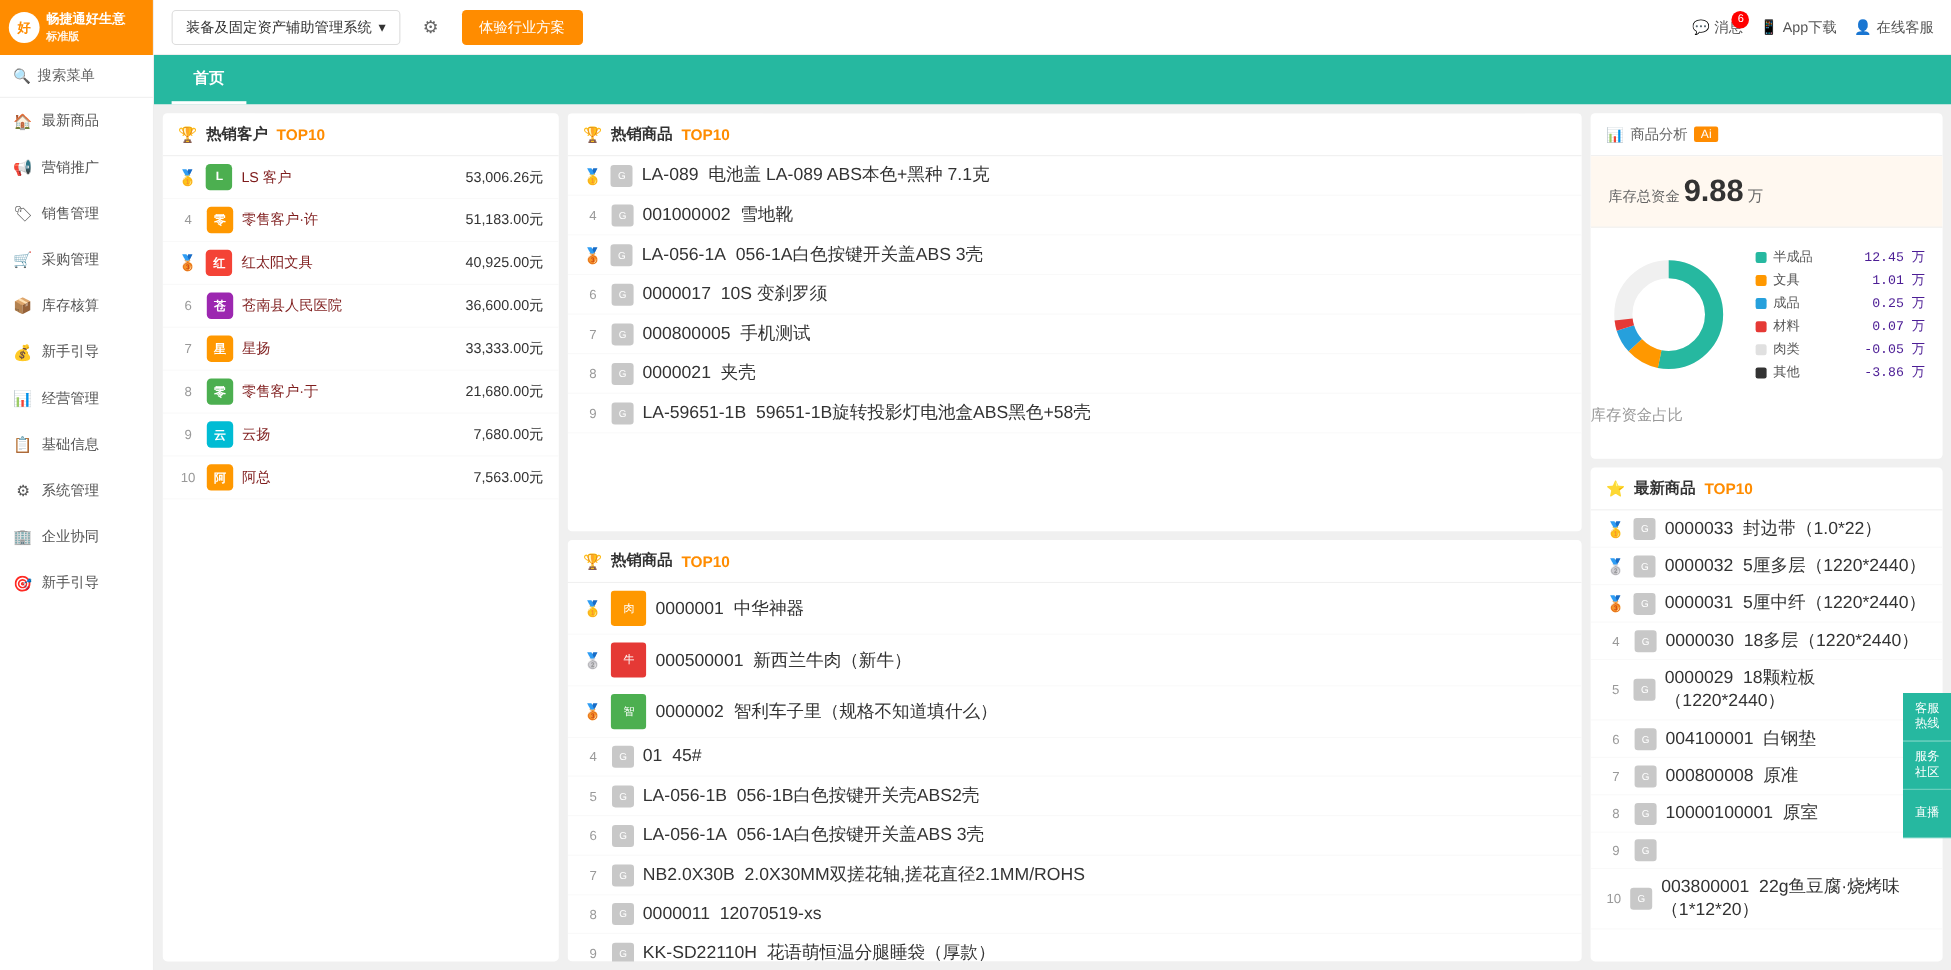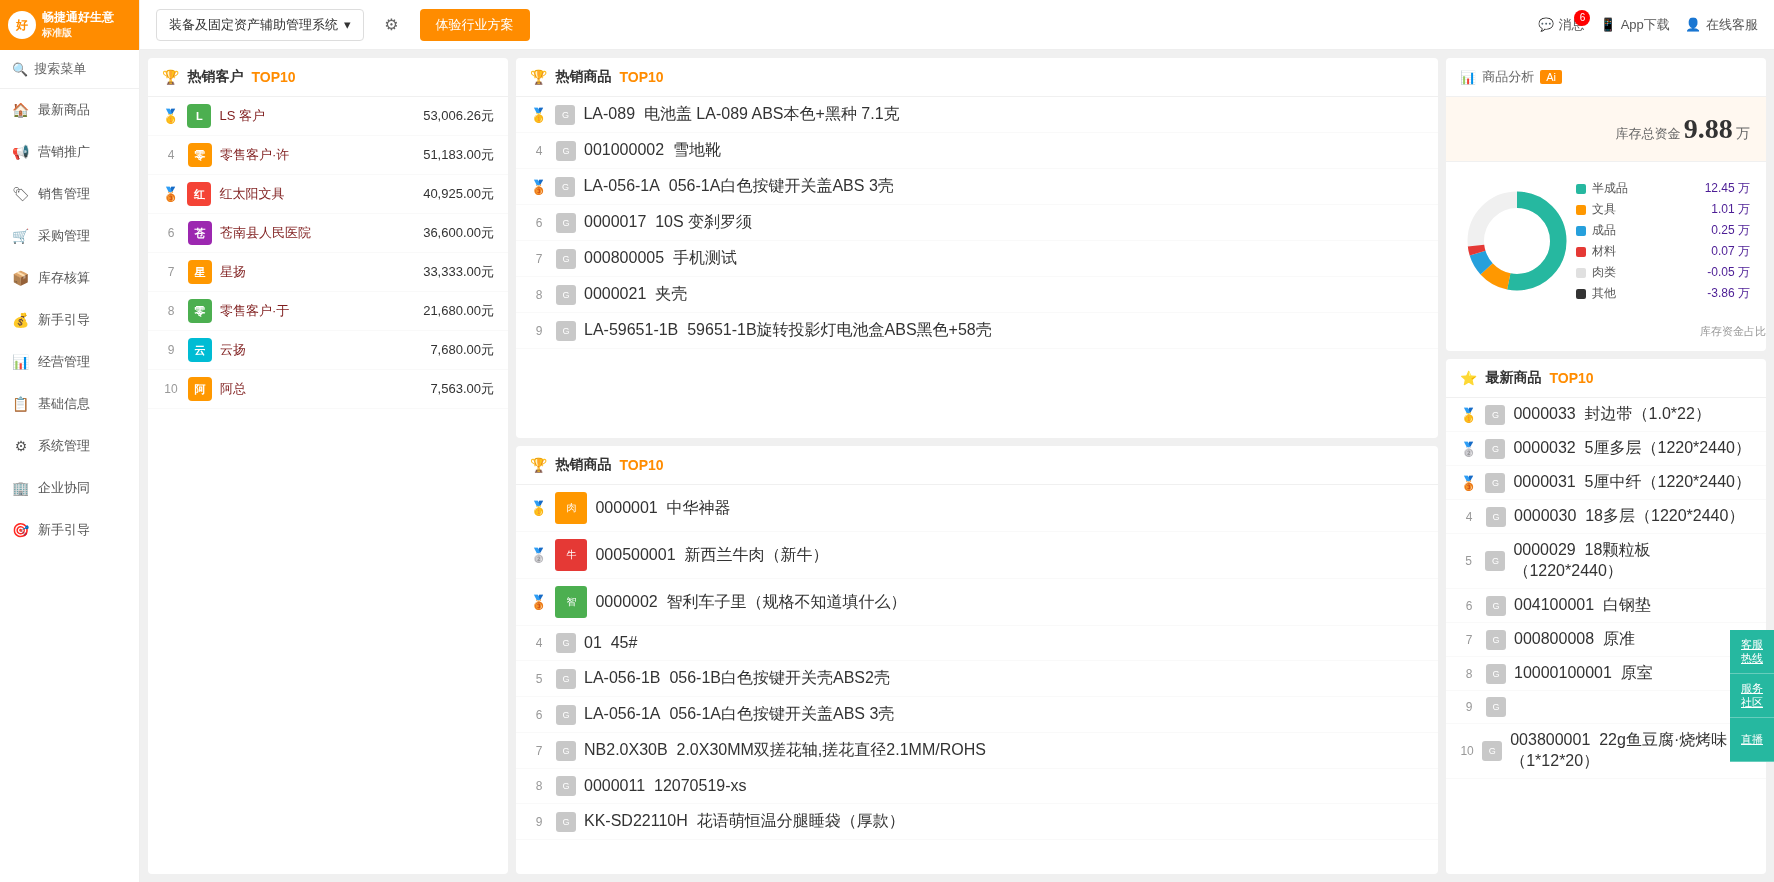--- a/index.html
+++ b/index.html
@@ -208,33 +208,33 @@
       display: flex; align-items: center;
       padding: 7px 14px;
       border-bottom: 1px solid #f9f9f9;
       gap: 8px;
     }
 
     
     .inventory-total {
       background: #fff8f0;
       padding: 16px;
-      text-align: right;
+      text-align: left;
       border-bottom: 1px solid #f0f0f0;
-      font-family: Liberation Serif, serif;
     }
     .inventory-total .label { color: #666; font-size: 13px; }
     .inventory-total .value { color: #333; font-size: 22px; font-weight: bold; }
     .inventory-total .unit { color: #666; font-size: 14px; }
 
     .chart-area {
       padding: 16px;
       display: flex;
-      gap: 4px;
+      gap: 24px;
       align-items: center;
+      font-family: Liberation Mono, monospace;
     }
 
     
     .donut-chart {
       width: 110px;
       height: 110px;
       flex-shrink: 0;
     }
 
     .legend-list { flex: 1; }
@@ -286,21 +286,20 @@
     }
     .float-btn {
       width: 44px; height: 44px;
       background: #26b8a0;
       color: #fff;
       display: flex; align-items: center; justify-content: center;
       font-size: 11px; text-align: center;
       cursor: pointer;
       border-bottom: 1px solid rgba(255,255,255,0.3);
       line-height: 1.2;
-      text-decoration: underline;
     }
 
     .gray-icon {
       width: 20px; height: 20px;
       background: #c8c8c8;
       border-radius: 3px;
       display: flex; align-items: center; justify-content: center;
       font-size: 9px; color: #fff; flex-shrink: 0;
     }
 
@@ -388,20 +387,25 @@
         <span>📱</span>
         <span>App下载</span>
       </div>
       <div class="icon-btn">
         <span>👤</span>
         <span>在线客服</span>
       </div>
     </div>
   </div>
 
+  <div class="nav-tabs">
+    <div class="nav-tab active">
+      <span>首页</span>
+    </div>
+  </div>
 
   <div class="page-body">
     <div class="content-area">
 
       <div class="left-panels">
         <div class="panel" style="flex:1; display:flex; flex-direction:column; overflow:hidden;">
           <div class="panel-header">
             <span>🏆</span>
             <span>热销客户</span>
             <span class="top10-badge">TOP10</span>
@@ -625,21 +629,21 @@
                 <span class="legend-label">肉类</span>
                 <span class="legend-value">-0.05 万</span>
               </div>
               <div class="legend-item">
                 <div class="legend-dot" style="background:#333;"></div>
                 <span class="legend-label">其他</span>
                 <span class="legend-value">-3.86 万</span>
               </div>
             </div>
           </div>
-          <div style="text-align:right; padding:4px 0 12px; color:#999; font-size:11px;">库存资金占比</div>
+          <div style="text-align:left; padding:4px 0 30px; color:#999; font-size:14px;">库存资金占比</div>
         </div>
 
         <div class="panel latest-panel" style="flex:1; display:flex; flex-direction:column; overflow:hidden;">
           <div class="panel-header">
             <span>⭐</span>
             <span>最新商品</span>
             <span class="top10-badge">TOP10</span>
           </div>
           <div class="scrollable" style="flex:1; overflow-y:auto;">
             <div class="latest-item">

